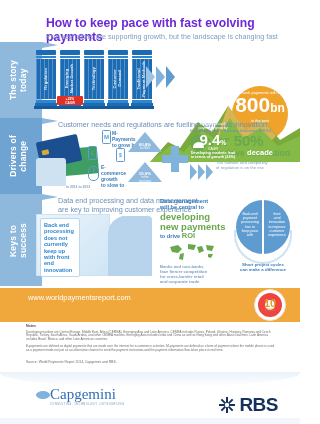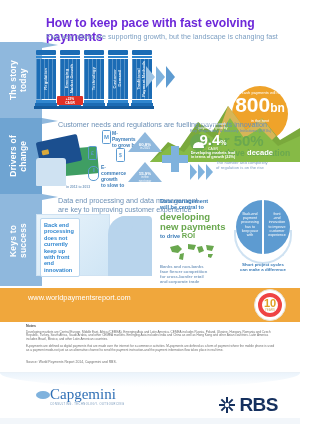--- a/index.html
+++ b/index.html
@@ -259,21 +259,21 @@
   }
   #ob-line1 { position: absolute; left: 28px; top: 5px; font-size: 7.4px; color: #ffffff; }
   #ob-line2 { position: absolute; left: 28px; top: 18px; font-size: 7.4px; color: #ffffff; }
   #badge10 {
     position: absolute; right: 14px; top: 1px; width: 32px; height: 32px;
     border-radius: 50%; background: #ffffff; border: 1.5px solid #e8e2d2;
     display: flex; align-items: center; justify-content: center;
   }
   #badge10-inner {
     width: 24px; height: 24px; border-radius: 50%;
-    border: 4px solid #ef4444;
+    border: 7px solid #ef4444;
     display: flex; flex-direction: column; align-items: center; justify-content: center;
   }
   #badge10-num { font-size: 11px; font-weight: bold; color: #e0a124; line-height: 11px; }
   #badge10-yrs { font-size: 2.6px; color: #c49a3a; letter-spacing: .2px; }
 
   
   #notes { position: absolute; left: 26px; top: 324px; width: 250px; }
   #notes-title { font-size: 3.6px; font-weight: bold; color: #4a4a4a; }
   .note-p { font-size: 3.1px; line-height: 3.9px; color: #6f6f6f; margin-top: 2.5px; }
   #source { position: absolute; left: 26px; top: 360px; font-size: 3.4px; color: #6f6f6f; }

